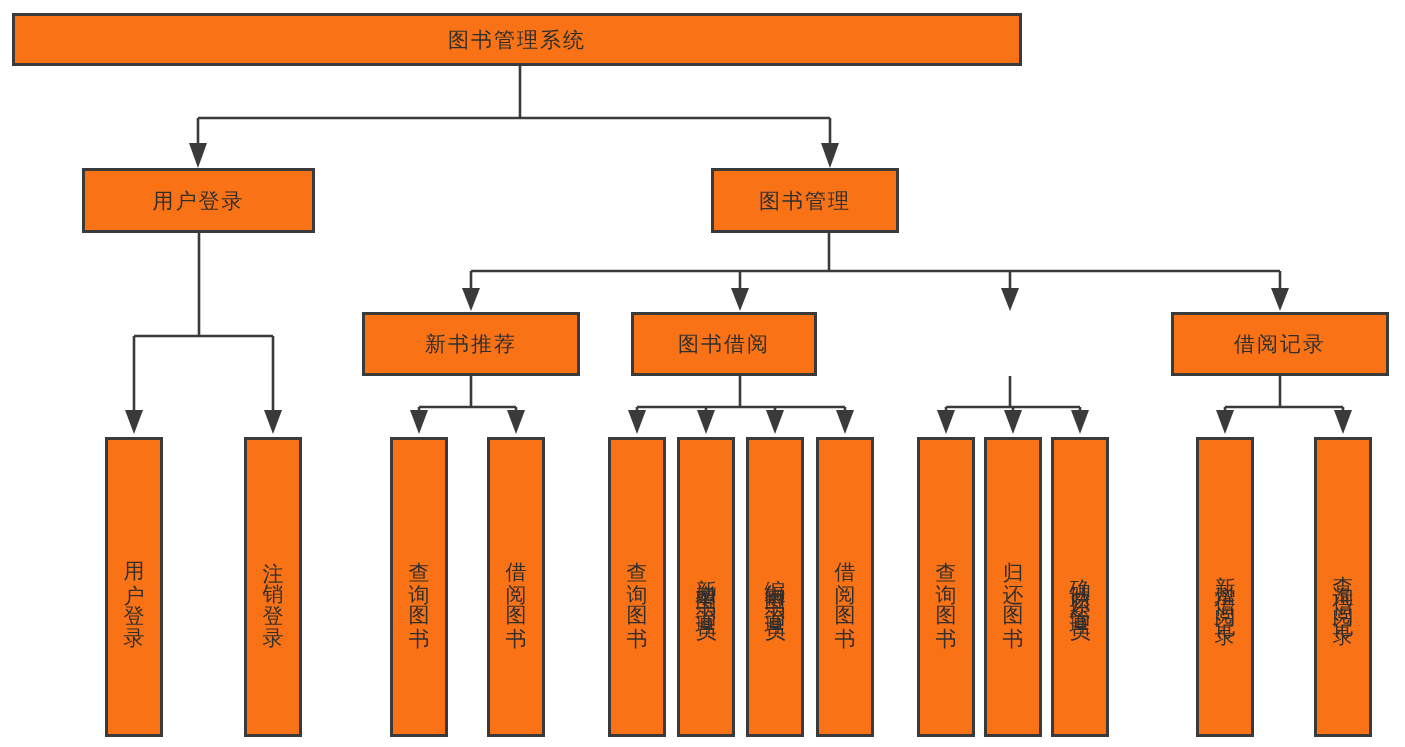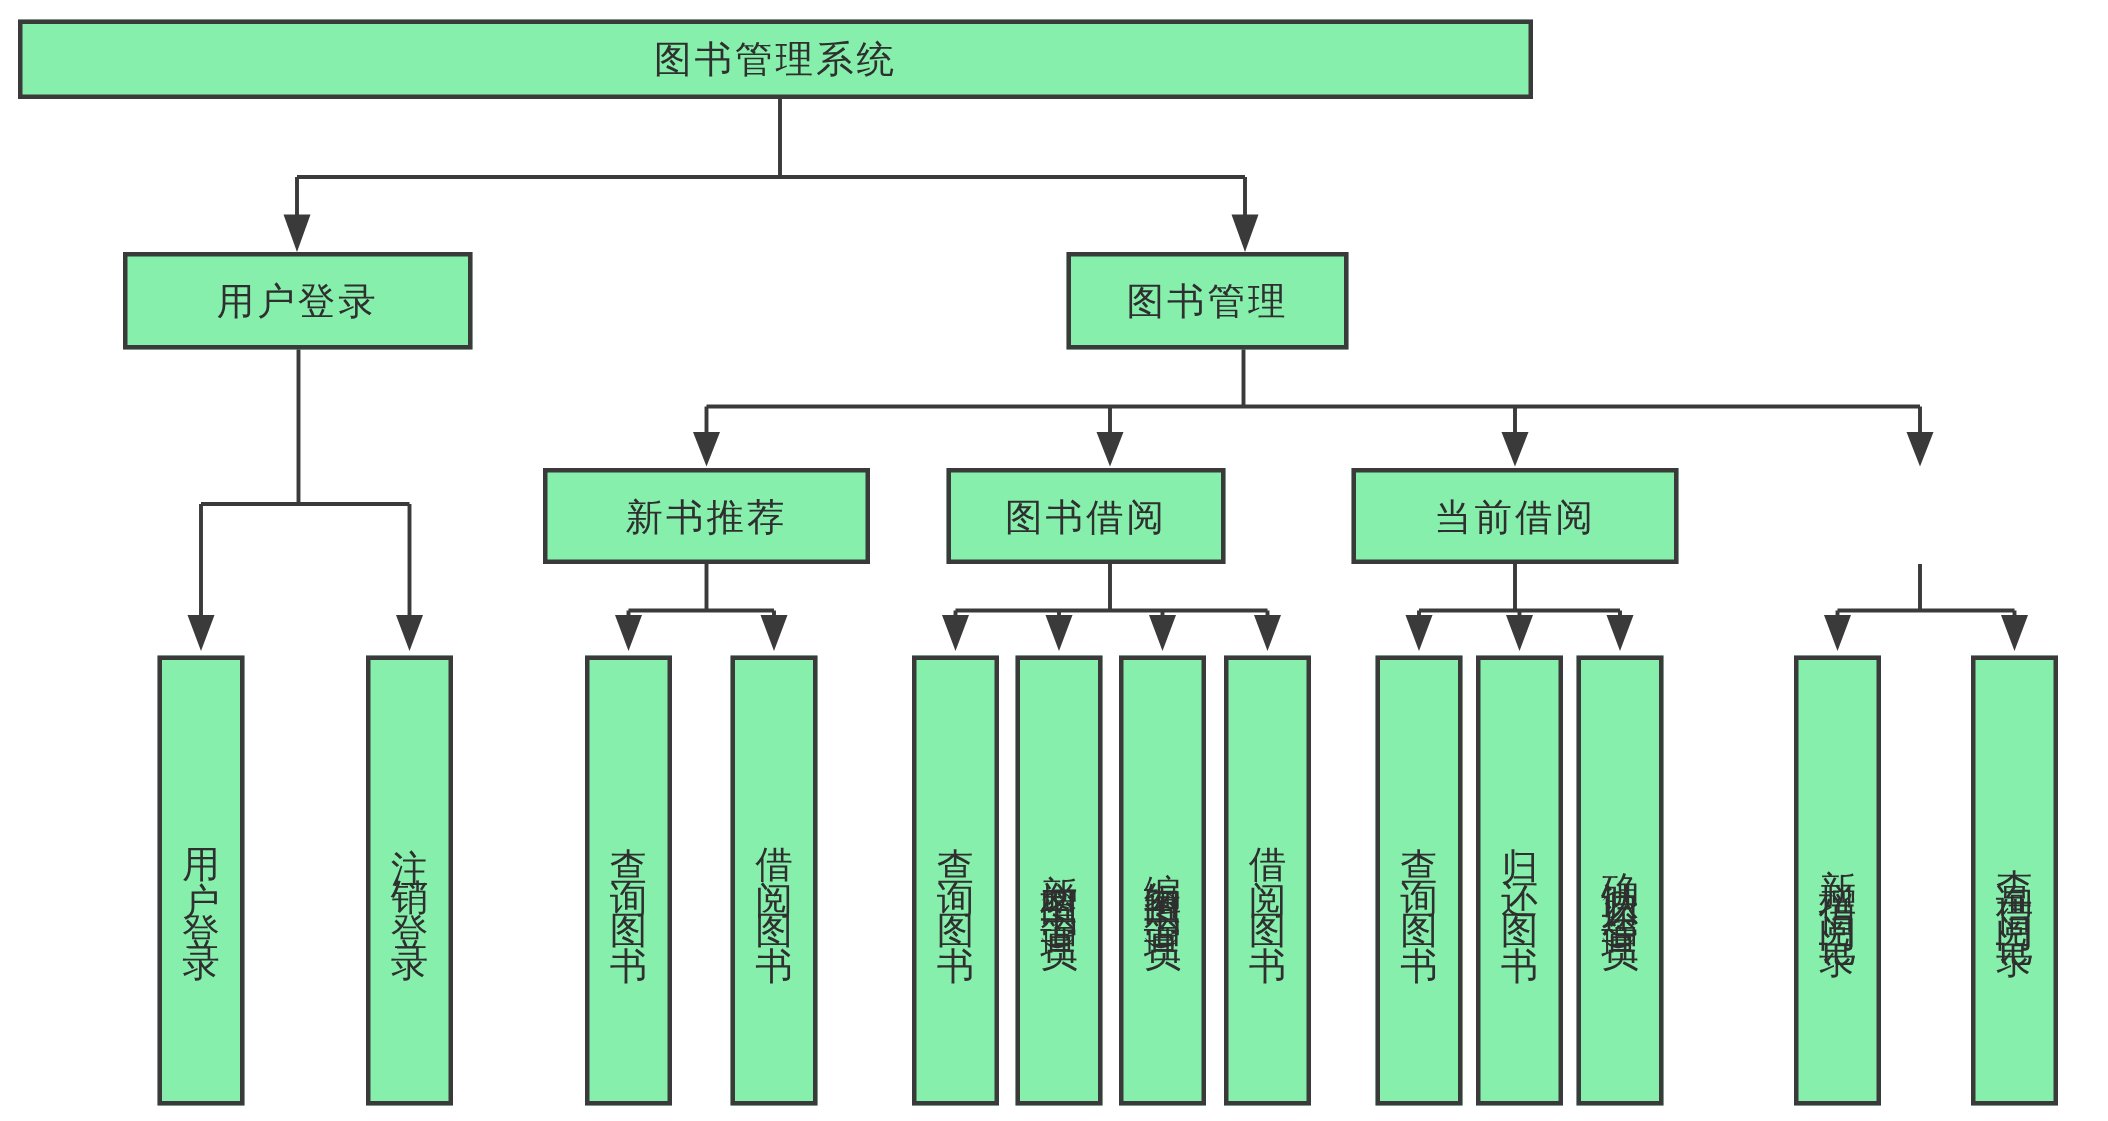--- a/index.html
+++ b/index.html
@@ -7,25 +7,25 @@
     position:relative;
     width:1405px;height:747px;
     background:#ffffff;
     font-family:"Liberation Sans", sans-serif;
     overflow:hidden;
   }
   svg.connectors{position:absolute;left:0;top:0;width:1405px;height:747px;z-index:1;}
   .node{
     position:absolute;
     box-sizing:border-box;
-    background:#86efac;
+    background:#f97316;
     border:3px solid #3a3a3a;
     display:flex;align-items:center;justify-content:center;
     color:#2f2f2f;
-    font-size:25px;
+    font-size:21px;
     letter-spacing:2px;
     z-index:2;
     text-align:center;
   }
   .leaf{
     writing-mode:vertical-rl;
     text-orientation:mixed;
     letter-spacing:8px;
     padding-top:4px;
   }
@@ -90,21 +90,21 @@
     </g>
   </svg>
 
   <div class="node" style="left:12px;top:13px;width:1010px;height:53px">图书管理系统</div>
 
   <div class="node" style="left:82px;top:168px;width:233px;height:65px">用户登录</div>
   <div class="node" style="left:711px;top:168px;width:188px;height:65px">图书管理</div>
 
   <div class="node" style="left:362px;top:312px;width:218px;height:64px">新书推荐</div>
   <div class="node" style="left:631px;top:312px;width:186px;height:64px">图书借阅</div>
-  <div class="node" style="left:901px;top:312px;width:218px;height:64px">当前借阅</div>
+  <div class="node" style="left:1171px;top:312px;width:218px;height:64px">借阅记录</div>
 
   <div class="node leaf v-short" style="left:105px;top:437px;width:58px;height:300px">用户登录</div>
   <div class="node leaf v-short" style="left:244px;top:437px;width:58px;height:300px">注销登录</div>
 
   <div class="node leaf v-short" style="left:390px;top:437px;width:58px;height:300px">查询图书</div>
   <div class="node leaf v-short" style="left:487px;top:437px;width:58px;height:300px">借阅图书</div>
 
   <div class="node leaf v-short" style="left:608px;top:437px;width:58px;height:300px">查询图书</div>
   <div class="node leaf v-long" style="left:677px;top:437px;width:58px;height:300px">新增图书（管理员）</div>
   <div class="node leaf v-long" style="left:746px;top:437px;width:58px;height:300px">编辑图书（管理员）</div>

